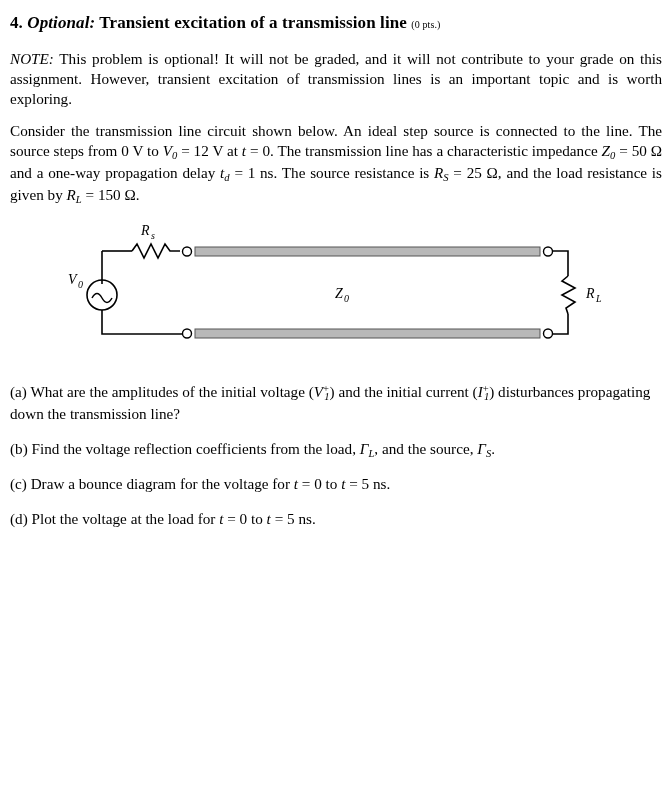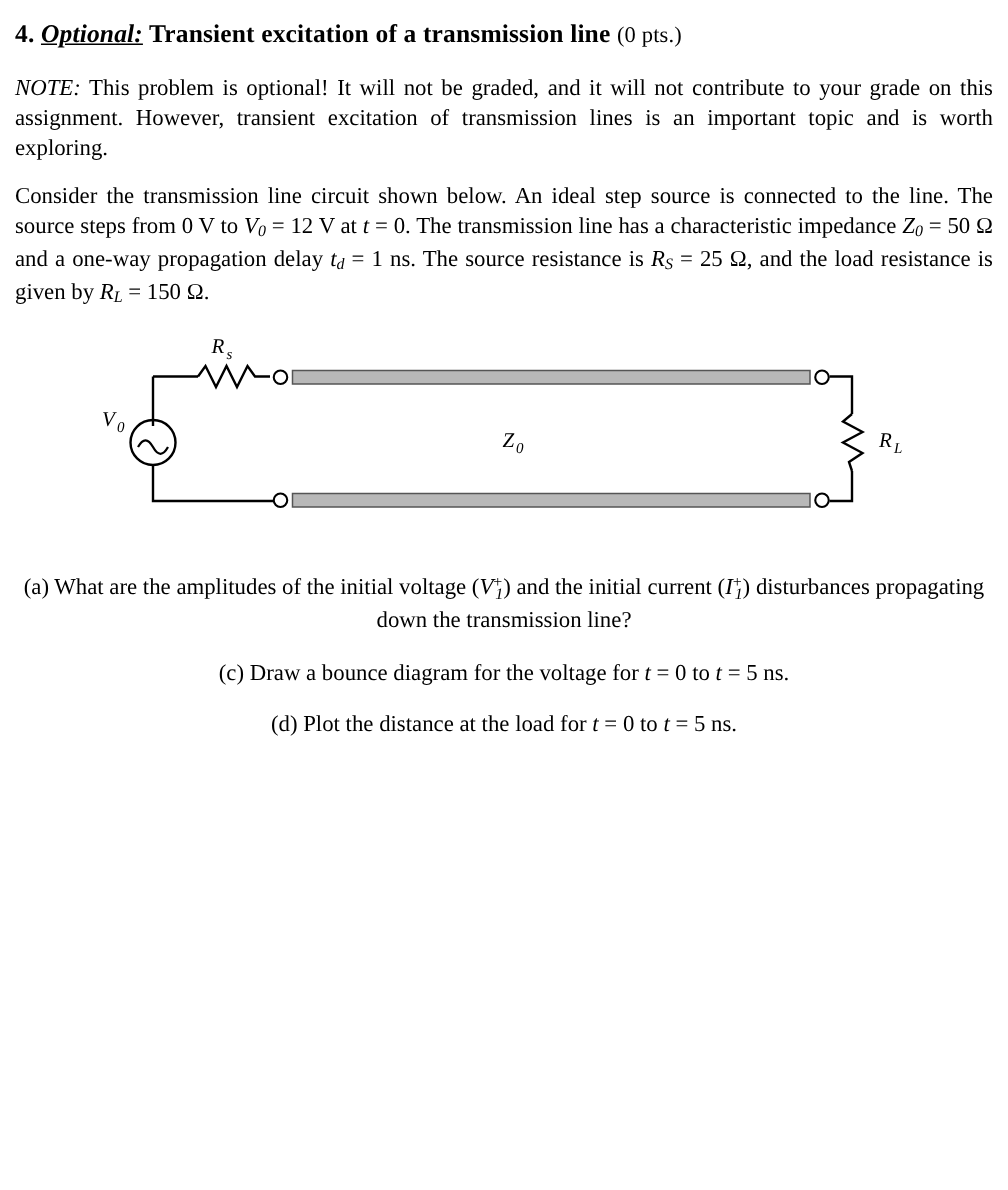--- a/index.html
+++ b/index.html
@@ -22,38 +22,38 @@
     box-sizing: border-box;
     width: 672px;
   }
   .title {
     font-size: 17px;
     font-weight: bold;
     margin: 4px 0 14px 0;
     letter-spacing: 0.1px;
   }
   .title .num { font-weight: bold; }
-  .title .opt { font-style: italic; font-weight: bold; text-decoration: underline; }
-  .title .pts { font-weight: normal; font-size: 15px; }
+  .title .opt { font-style: italic; font-weight: bold; }
+  .title .pts { font-weight: normal; font-size: 10px; }
   p {
     margin: 0 0 11px 0;
     text-align: justify;
   }
   .note-lead { font-style: italic; }
   .math { font-style: italic; }
   sub {
     font-size: 70%;
     vertical-align: -0.25em;
     font-style: italic;
   }
   sup {
     font-size: 70%;
     vertical-align: 0.5em;
   }
-  .qpara { margin: 0 0 14px 0; text-align: center; }
+  .qpara { margin: 0 0 14px 0; text-align: left; }
   .figure {
     margin: 6px 0 14px 0;
     position: relative;
     height: 150px;
   }
   .consider { margin-top: 26px; text-align: justify; }
   .consider .lead { font-style: italic; }
 </style>
 </head>
 <body>
@@ -115,18 +115,19 @@
       <text x="325" y="80" font-family="Liberation Serif, serif" font-size="14" font-style="italic">Z</text>
       <text x="334" y="84" font-family="Liberation Serif, serif" font-size="10" font-style="italic">0</text>
 
       <text x="576" y="80" font-family="Liberation Serif, serif" font-size="14" font-style="italic">R</text>
       <text x="586" y="84" font-family="Liberation Serif, serif" font-size="10" font-style="italic">L</text>
     </svg>
   </div>
 
   <div id="questions">
       <p class="qpara"><span>(a) </span><span>What are the amplitudes of the initial voltage (</span><span class="math">V</span><sup>+</sup><sub style="margin-left: -0.45em;">1</sub><span>) and the initial current (</span><span class="math">I</span><sup>+</sup><sub style="margin-left: -0.45em;">1</sub><span>) disturbances propagating down the transmission line?</span></p>
+      <p class="qpara"><span>(b) </span><span>Find the voltage reflection coefficients from the load, </span><span class="math">Γ</span><sub>L</sub><span>, and the source, </span><span class="math">Γ</span><sub>S</sub><span>.</span></p>
       <p class="qpara"><span>(c) </span><span>Draw a bounce diagram for the voltage for </span><span class="math">t</span><span> = 0 to </span><span class="math">t</span><span> = 5 ns.</span></p>
-      <p class="qpara"><span>(d) </span><span>Plot the distance at the load for </span><span class="math">t</span><span> = 0 to </span><span class="math">t</span><span> = 5 ns.</span></p>
+      <p class="qpara"><span>(d) </span><span>Plot the voltage at the load for </span><span class="math">t</span><span> = 0 to </span><span class="math">t</span><span> = 5 ns.</span></p>
     </div>
 
 
 </div>
 
 </body></html>

